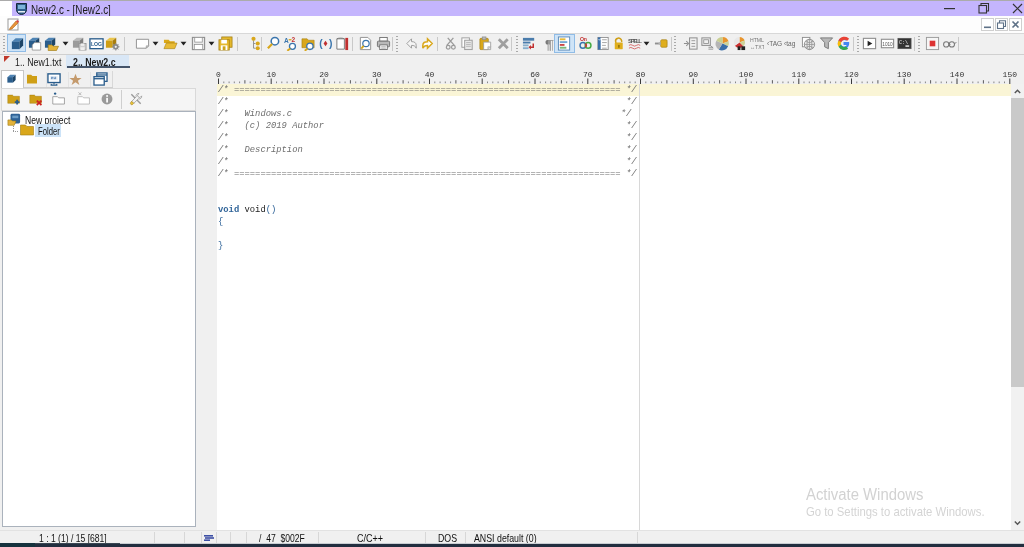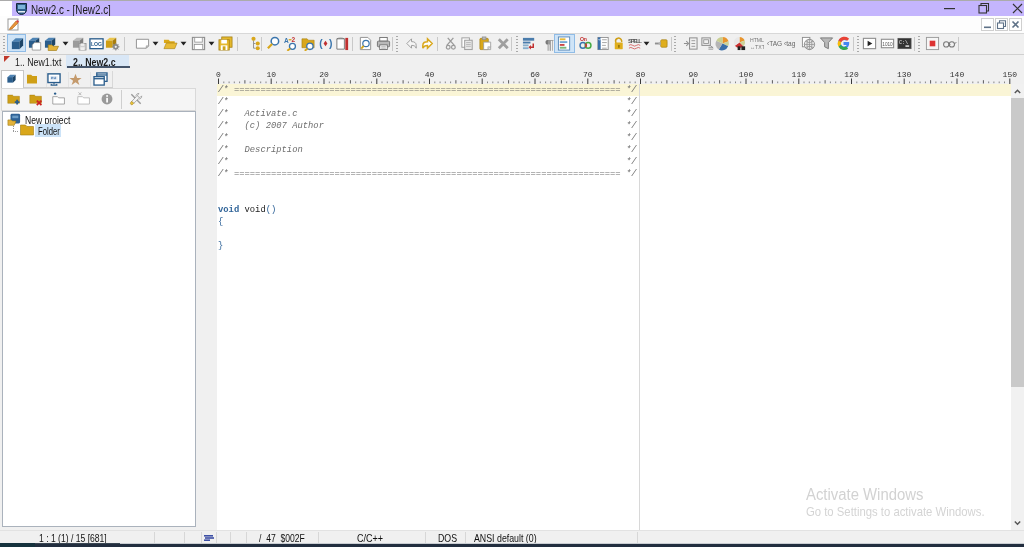--- a/index.html
+++ b/index.html
@@ -612,22 +612,22 @@
       <text x="533.0" y="9" font-size="8" font-family="Liberation Mono" fill="#333" text-anchor="middle">100</text>
       <text x="585.8" y="9" font-size="8" font-family="Liberation Mono" fill="#333" text-anchor="middle">110</text>
       <text x="638.5" y="9" font-size="8" font-family="Liberation Mono" fill="#333" text-anchor="middle">120</text>
       <text x="691.2" y="9" font-size="8" font-family="Liberation Mono" fill="#333" text-anchor="middle">130</text>
       <text x="744.0" y="9" font-size="8" font-family="Liberation Mono" fill="#333" text-anchor="middle">140</text>
       <text x="796.8" y="9" font-size="8" font-family="Liberation Mono" fill="#333" text-anchor="middle">150</text>
     </svg>
   <div class="abs" style="left:639px;top:84px;width:1px;height:446px;background:#d8d8d8"></div>
   <pre class="abs" id="code" style="left:218px;top:84px;font:8.83px/12px 'Liberation Mono',monospace;color:#111"><span class="c">/* ========================================================================= */</span>
 <span class="c">/*                                                                           */</span>
-<span class="c">/*   Activate.c                                                              */</span>
-<span class="c">/*   (c) 2007 Author                                                         */</span>
+<span class="c">/*   Windows.c                                                              */</span>
+<span class="c">/*   (c) 2019 Author                                                         */</span>
 <span class="c">/*                                                                           */</span>
 <span class="c">/*   Description                                                             */</span>
 <span class="c">/*                                                                           */</span>
 <span class="c">/* ========================================================================= */</span>
 
 
 <span class="k">void</span> <span class="n">void</span><span class="b">()</span>
 <span class="b">{</span>
 
 <span class="b">}</span></pre>

